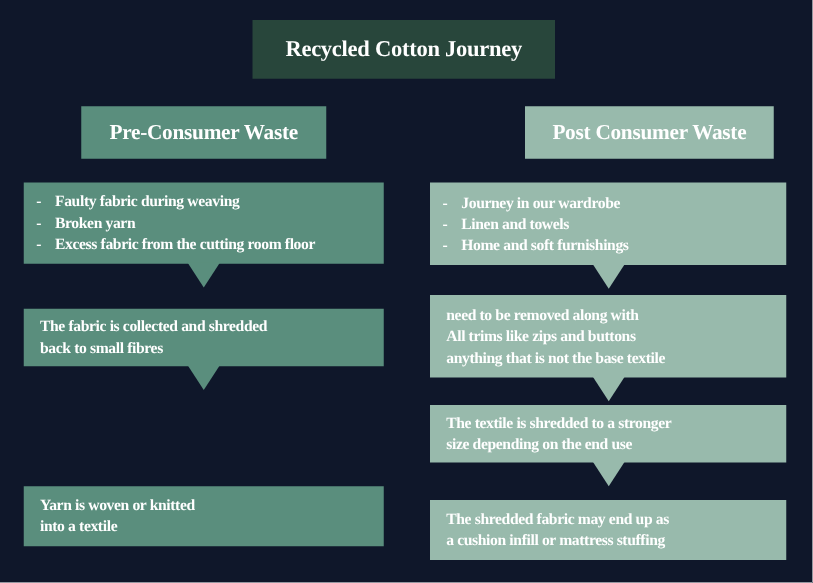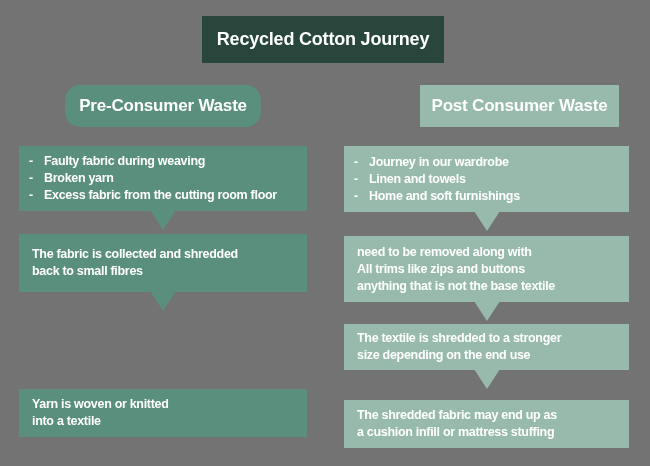--- a/index.html
+++ b/index.html
@@ -1,40 +1,40 @@
 <!DOCTYPE html>
 <html><head>
 <meta charset="utf-8">
 <style>
   html, body { margin: 0; padding: 0; background: #ffffff; }
   .canvas {
     position: relative;
     width: 650px;
     height: 466px;
-    background: #737373;
-    font-family: Liberation Sans, sans-serif;
+    background: #0f172a;
+    font-family: Liberation Serif, serif;
     overflow: hidden;
   }
   .title-box {
     position: absolute;
     left: 202px; top: 16px;
     width: 242px; height: 47px;
     background: #28463b;
     display: flex; align-items: center; justify-content: center;
     color: #ffffff; font-weight: bold; font-size: 18px;
     letter-spacing: -0.2px;
   }
   .col-header {
     position: absolute;
     height: 42px;
     display: flex; align-items: center; justify-content: center;
     color: #ffffff; font-weight: bold; font-size: 17px;
     letter-spacing: -0.2px;
   }
-  .hdr-pre  { left: 65px;  top: 85px; width: 196px; background: #5a8e7d; border-radius: 15px; }
+  .hdr-pre  { left: 65px;  top: 85px; width: 196px; background: #5a8e7d; }
   .hdr-post { left: 388px; top: 85px; width: 199px; background: #98baac; margin-left: 32px; }
   .box {
     position: absolute;
     display: flex; flex-direction: column; justify-content: center;
     color: #ffffff; font-weight: bold;
     font-size: 12.5px; line-height: 17px; letter-spacing: -0.3px;
   }
   .box.pre  { background: #5a8e7d; left: 19px;  width: 288px; }
   .box.post { background: #98baac; left: 344px; width: 285px; }
   .step-line { padding-left: 13px; padding-right: 6px; white-space: nowrap; }
@@ -77,21 +77,21 @@
       <span class="bullet-dash">-</span>
       <span>Broken yarn</span>
     </div>
     <div class="bullet-line">
       <span class="bullet-dash">-</span>
       <span>Excess fabric from the cutting room floor</span>
     </div>
     <div class="tail"></div>
   </div>
 
-  <div class="box pre" style="top:234px;height:58px">
+  <div class="box pre" style="top:247px;height:46px">
     <div class="step-line">The fabric is collected and shredded</div>
     <div class="step-line">back to small fibres</div>
     <div class="tail"></div>
   </div>
 
 
   <div class="box pre" style="top:389px;height:48px">
     <div class="step-line">Yarn is woven or knitted</div>
     <div class="step-line">into a textile</div>
   </div>

